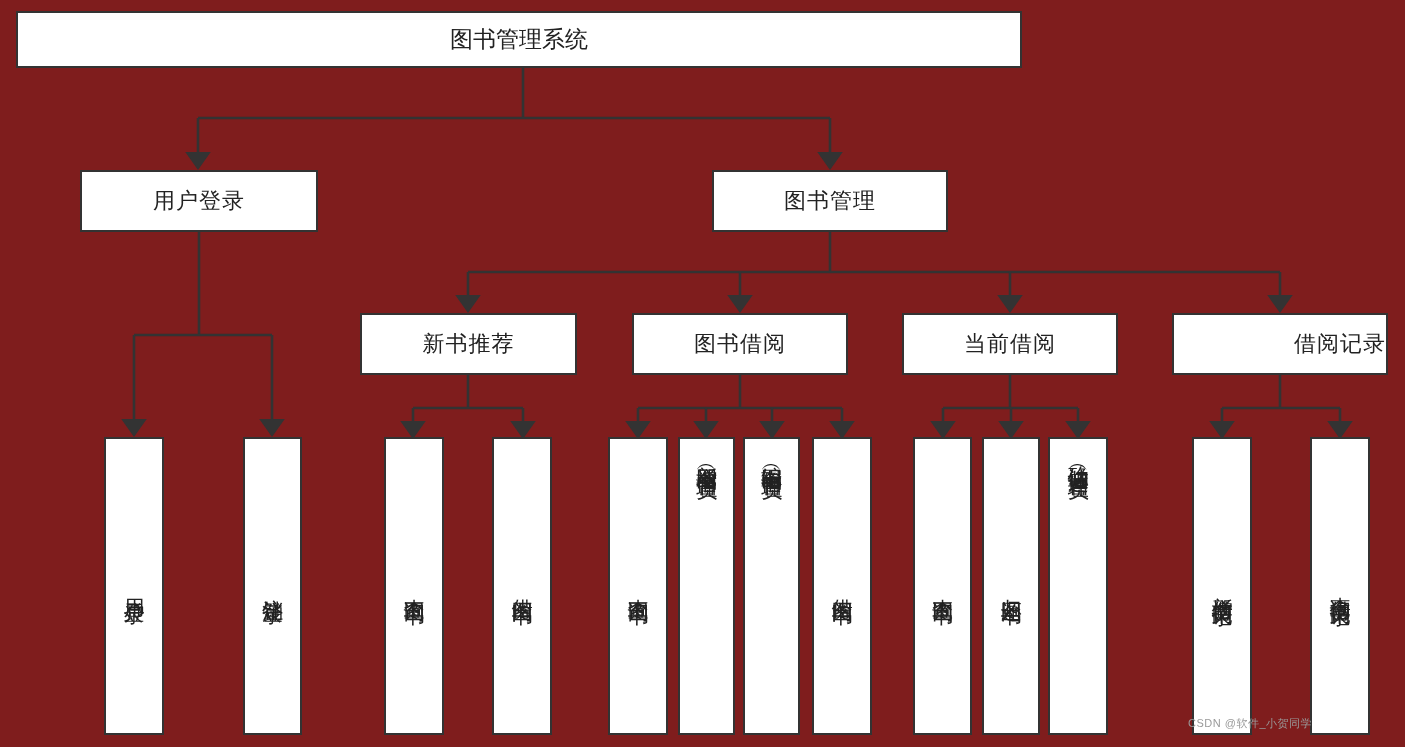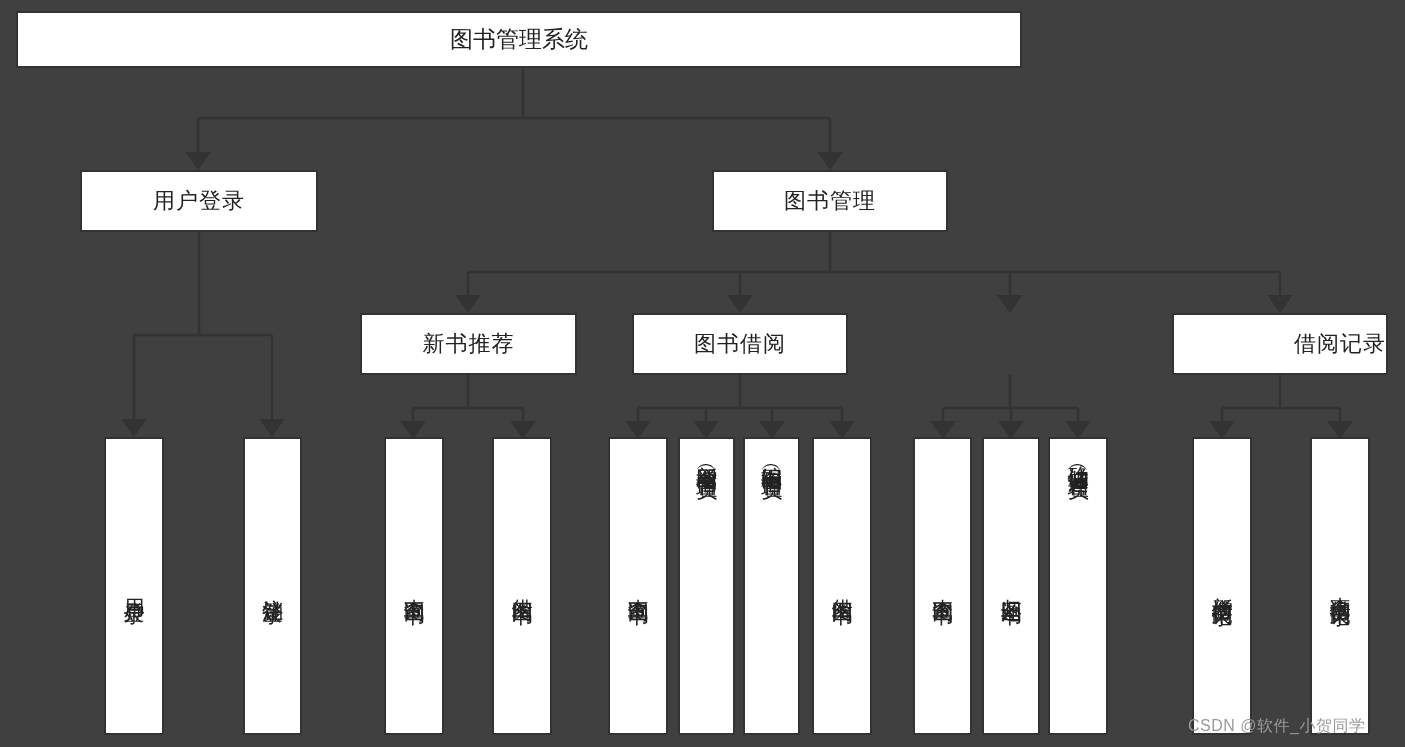--- a/index.html
+++ b/index.html
@@ -1,28 +1,28 @@
 <!DOCTYPE html>
 <html><head>
 <meta charset="utf-8">
 <style>
   html,body{margin:0;padding:0;background:#ffffff;}
   body{font-family:"Liberation Sans","DejaVu Sans",sans-serif;}
-  #canvas{position:relative;width:1405px;height:747px;background:#404040;overflow:hidden;}
+  #canvas{position:relative;width:1405px;height:747px;background:#7f1d1d;overflow:hidden;}
   svg#edges{position:absolute;left:0;top:0;width:1405px;height:747px;}
   .node{position:absolute;box-sizing:border-box;border:2.5px solid #333333;background:#ffffff;
         display:flex;align-items:center;justify-content:center;color:#222222;}
   .node.h{font-size:22px;letter-spacing:1px;}
   .node.root{font-size:23px;}
   .node.leaf{font-size:21px;padding:10px 0;}
   .vtext{writing-mode:vertical-rl;text-orientation:upright;line-height:1.26;
          letter-spacing:2px;white-space:nowrap;display:block;}
   .leafwrap{display:flex;align-items:flex-start;justify-content:center;height:100%;width:100%;}
   .leafwrap.mid{align-items:center;}
-  #watermark{position:absolute;left:1188px;top:716px;font-size:16px;color:#9a9a9a;
+  #watermark{position:absolute;left:1188px;top:716px;font-size:11px;color:#9a9a9a;
              letter-spacing:.5px;white-space:nowrap;}
 </style>
 </head>
 <body>
 
 <div id="canvas">
 
   <svg id="edges" viewBox="0 0 1405 747">
     <defs>
       <marker id="arrow" markerWidth="12" markerHeight="12" refX="3.2" refY="5" orient="auto" markerUnits="strokeWidth">
@@ -82,20 +82,23 @@
   </div>
   <div class="node h" style="left:712px;top:170px;width:236px;height:62px;">
     <span>图书管理</span>
   </div>
 
   <div class="node h" style="left:632px;top:313px;width:216px;height:62px;">
     <span>图书借阅</span>
   </div>
   <div class="node h" style="left:360px;top:313px;width:217px;height:62px;">
     <span>新书推荐</span>
+  </div>
+  <div class="node h" style="left:902px;top:313px;width:216px;height:62px;">
+    <span>当前借阅</span>
   </div>
   <div class="node h" style="left:1172px;top:313px;width:216px;height:62px;justify-content:flex-end;">
     <span>借阅记录</span>
   </div>
 
   <div class="node leaf" style="left:104px;top:437px;width:60px;height:298px;">
     <div class="leafwrap mid">
         <span class="vtext">用户登录</span>
       </div>
   </div>

